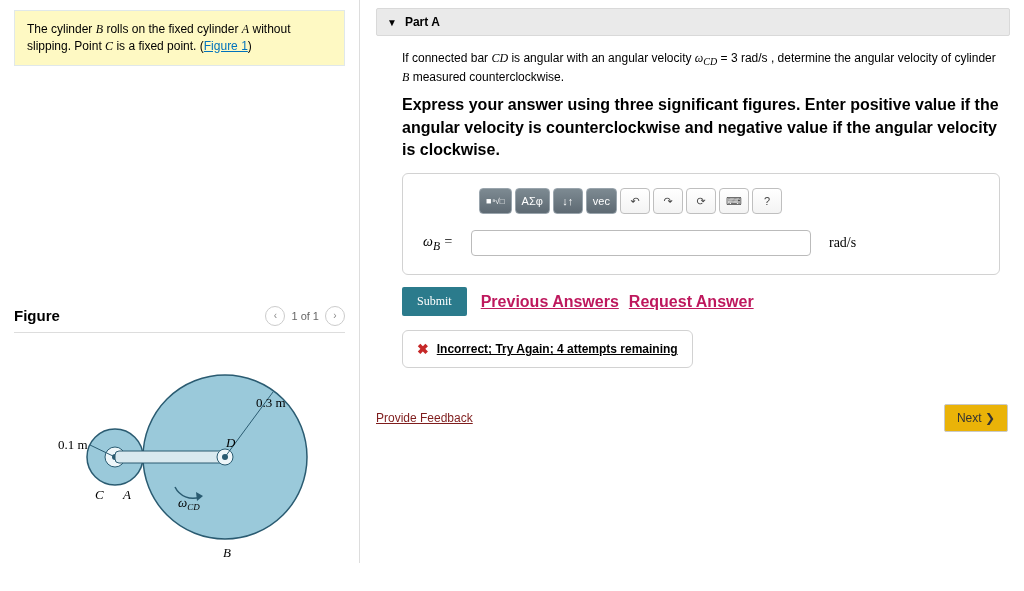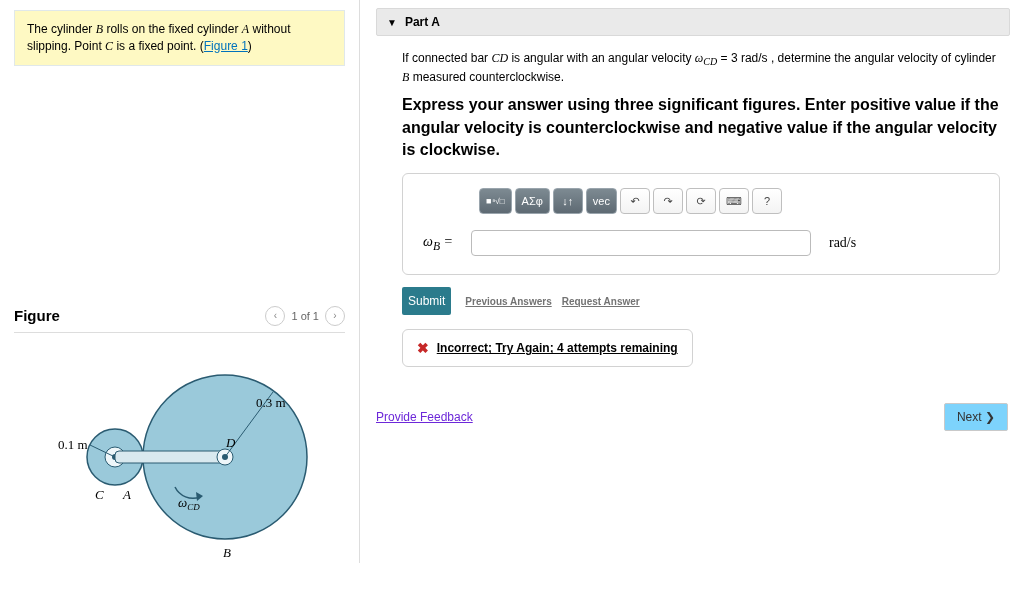--- a/index.html
+++ b/index.html
@@ -24,29 +24,29 @@
 .q-text-bold { font-weight: bold; font-size: 16px; line-height: 1.4; margin-bottom: 12px; }
 .answer-box { border: 1px solid #d2d2d2; border-radius: 6px; padding: 14px 20px 18px; margin-bottom: 12px; }
 .toolbar { display: flex; gap: 3px; margin-bottom: 16px; margin-left: 56px; }
 .tool { border: 1px solid #9aa5ad; background: linear-gradient(#7d8a92,#5e6a73); color: #fff; height: 26px; min-width: 30px; padding:0 6px; border-radius: 4px; display: flex; align-items: center; justify-content: center; font-size: 11px; cursor: pointer; }
 .tool.light { background: linear-gradient(#fff,#f3f3f3); color: #444; border-color:#bfbfbf; }
 .input-row { display: flex; align-items: center; gap: 18px; }
 .input-row .lhs { font-style: italic; font-family: 'Times New Roman', serif; font-size: 14px;}
 .ans-input { flex: 0 0 340px; height: 26px; border: 1px solid #bbb; border-radius: 4px; padding: 0 6px; font-size: 12px; }
 .input-row .unit { font-family: 'Times New Roman', serif; font-size: 14px; }
 .submit-row { display: flex; align-items: center; gap: 14px; margin-bottom: 14px; }
-.submit-btn { background: #2b7b8c; color: #fff; border: none; padding: 7px 6px; font-size: 12px; cursor: pointer; border-radius: 2px;}
+.submit-btn { background: #2b7b8c; color: #fff; border: none; padding: 7px 15px; font-size: 12px; cursor: pointer; border-radius: 2px; font-family: Liberation Serif, serif;}
 .links { display: flex; gap: 10px; }
-.links a { color: #737373; text-decoration: underline; font-size: 10px; font-weight: bold; }
+.links a { color: #be185d; text-decoration: underline; font-size: 16px; font-weight: bold; }
 .feedback-box { border: 1px solid #d2d2d2; border-radius: 6px; padding: 10px 14px; display: inline-flex; align-items: center; gap: 8px; margin-bottom: 20px; }
 .feedback-box .x { color: #c62828; font-weight: bold; font-size: 14px; }
 .feedback-box .msg { font-weight: bold; font-size: 12px; text-decoration: underline; }
 .bottom-row { display: flex; justify-content: space-between; align-items: center; padding-right: 12px; padding-left:0px; margin-top:16px;}
-.bottom-row a { color: #6d28d9; text-decoration: underline; font-size: 12px; }
-.next-btn { background: #7dd3fc; border: 1px solid #c9c9c9; border-radius: 2px; padding: 6px 12px; font-size: 12px; cursor: pointer; color:#333;}
+.bottom-row a { color: #7f1d1d; text-decoration: underline; font-size: 12px; }
+.next-btn { background: #eab308; border: 1px solid #c9c9c9; border-radius: 2px; padding: 6px 12px; font-size: 12px; cursor: pointer; color:#333;}
 .ital { font-style: italic; font-family: 'Times New Roman', serif; }
 </style>
 </head>
 <body>
 
 <div class="container">
   <div class="left-col">
     <div class="intro-box">
       <span>The cylinder </span><span class="ital">B</span><span> rolls on the fixed cylinder </span><span class="ital">A</span><span> without slipping. Point </span><span class="ital">C</span><span> is a fixed point. (</span><a href="#">Figure 1</a><span>)</span>
     </div>

